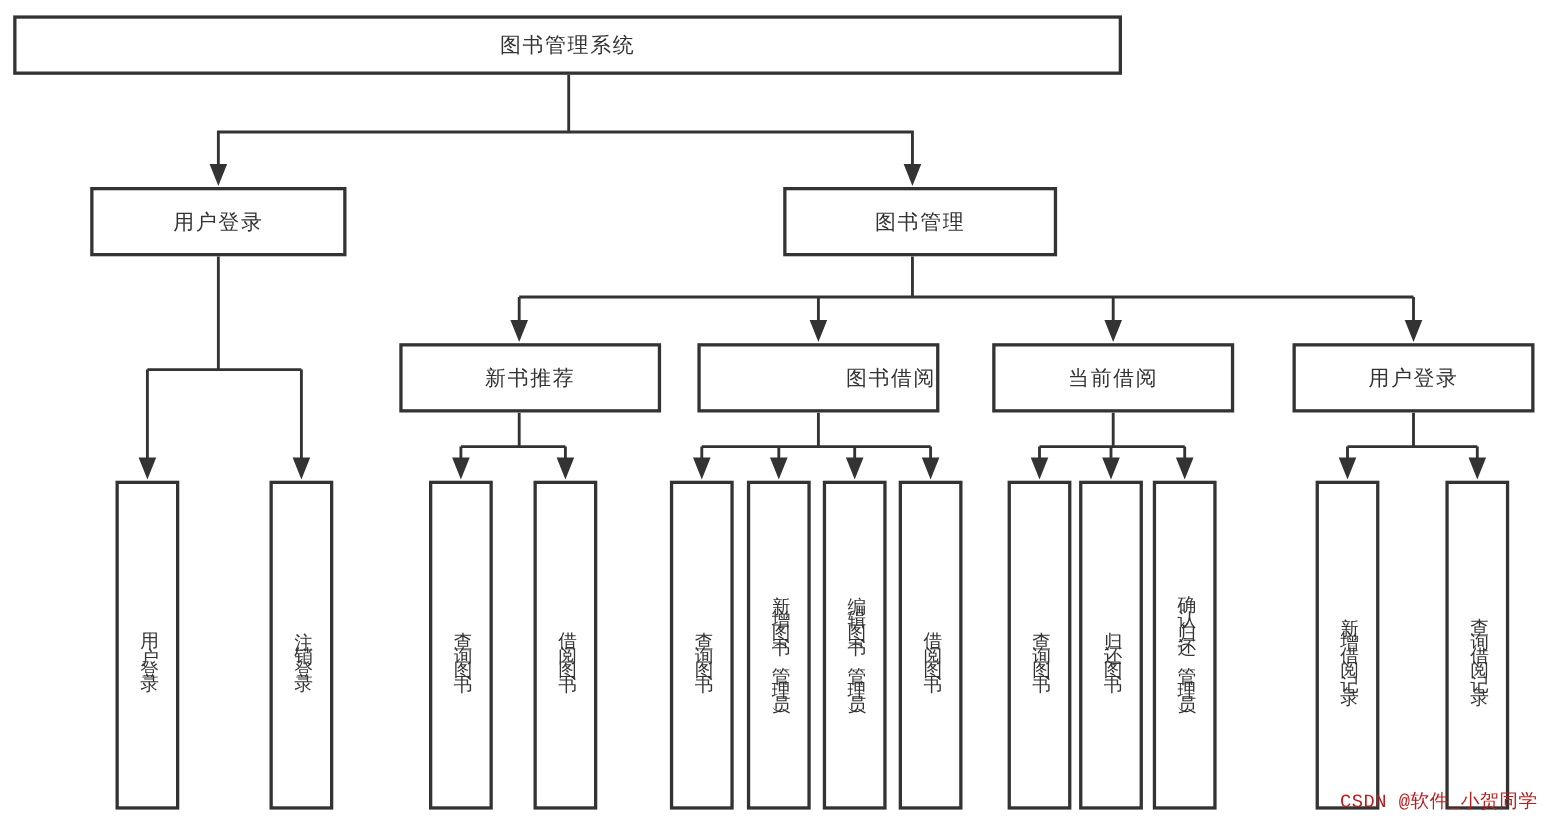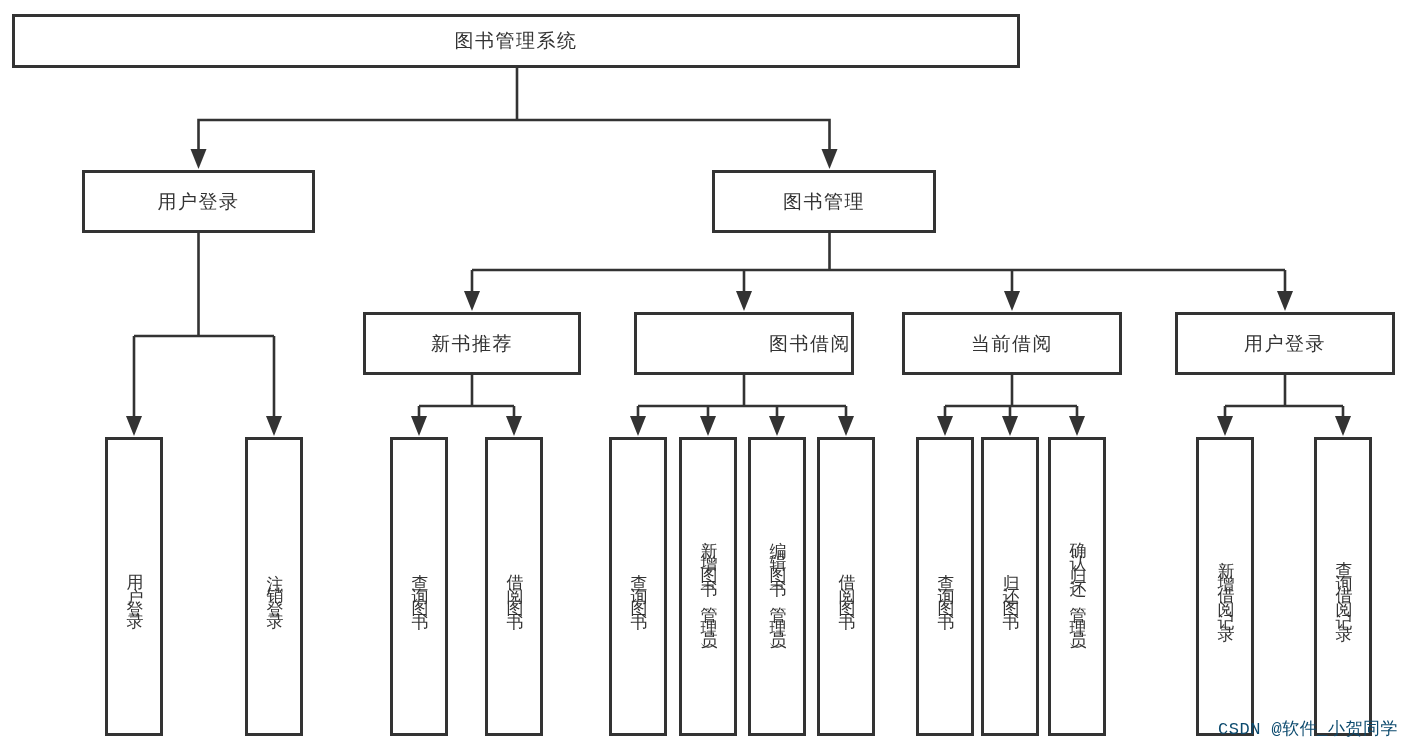--- a/index.html
+++ b/index.html
@@ -29,21 +29,21 @@
     font-size:17px;
     letter-spacing:13px;
     line-height:1;
   }
   .leaf span { display:block; }
   .watermark {
     position:absolute;
     right:7px; top:717px;
     z-index:3;
     font-size:17px;
-    color:#0c4a6e;
+    color:#b91c1c;
     letter-spacing:0.5px;
     white-space:nowrap;
   }
 </style>
 </head>
 <body>
 
 <div class="stage">
 
   <svg class="wires" width="1405" height="747" viewBox="0 0 1405 747" aria-hidden="true">
@@ -90,25 +90,25 @@
     </g>
   </svg>
 
   <div class="box h" style="left:12px; top:14px; width:1008px; height:54px;">
     <span>图书管理系统</span>
   </div>
 
   <div class="box h" style="left:82px; top:170px; width:233px; height:63px;">
     <span>用户登录</span>
   </div>
-  <div class="box h" style="left:712px; top:170px; width:224px; height:63px;">
+  <div class="box h" style="left:712px; top:170px; width:249px; height:63px;">
     <span>图书管理</span>
   </div>
 
-  <div class="box h" style="left:363px; top:312px; width:218px; height:63px;">
+  <div class="box h" style="left:363px; top:312px; width:238px; height:63px;">
     <span>新书推荐</span>
   </div>
   <div class="box h" style="left:634px; top:312px; width:220px; height:63px;justify-content:flex-end;">
     <span>图书借阅</span>
   </div>
   <div class="box h" style="left:902px; top:312px; width:220px; height:63px;">
     <span>当前借阅</span>
   </div>
   <div class="box h" style="left:1175px; top:312px; width:220px; height:63px;">
     <span>用户登录</span>

